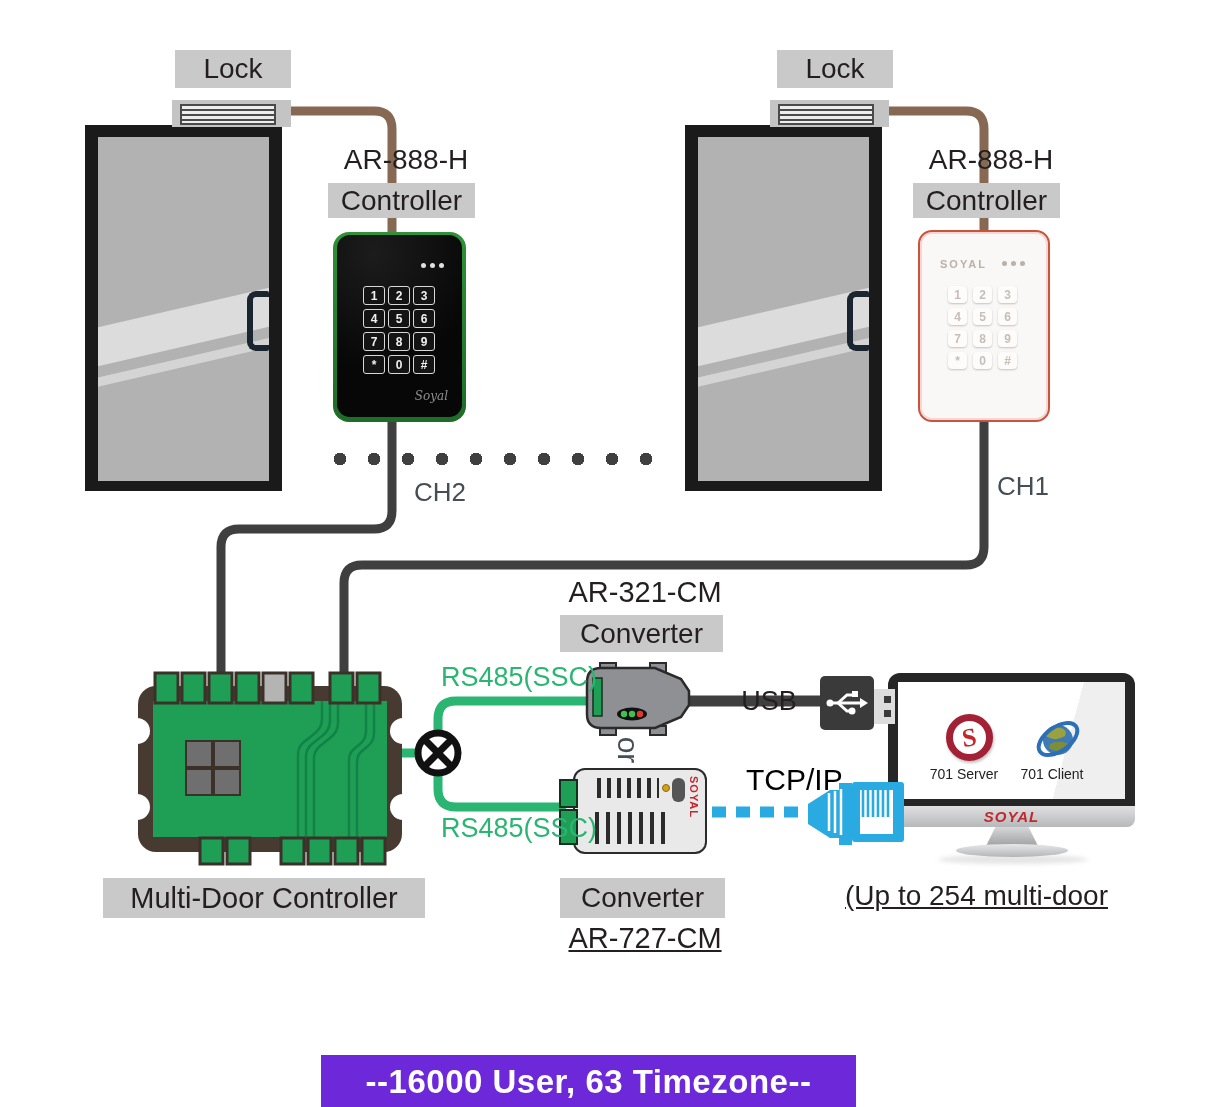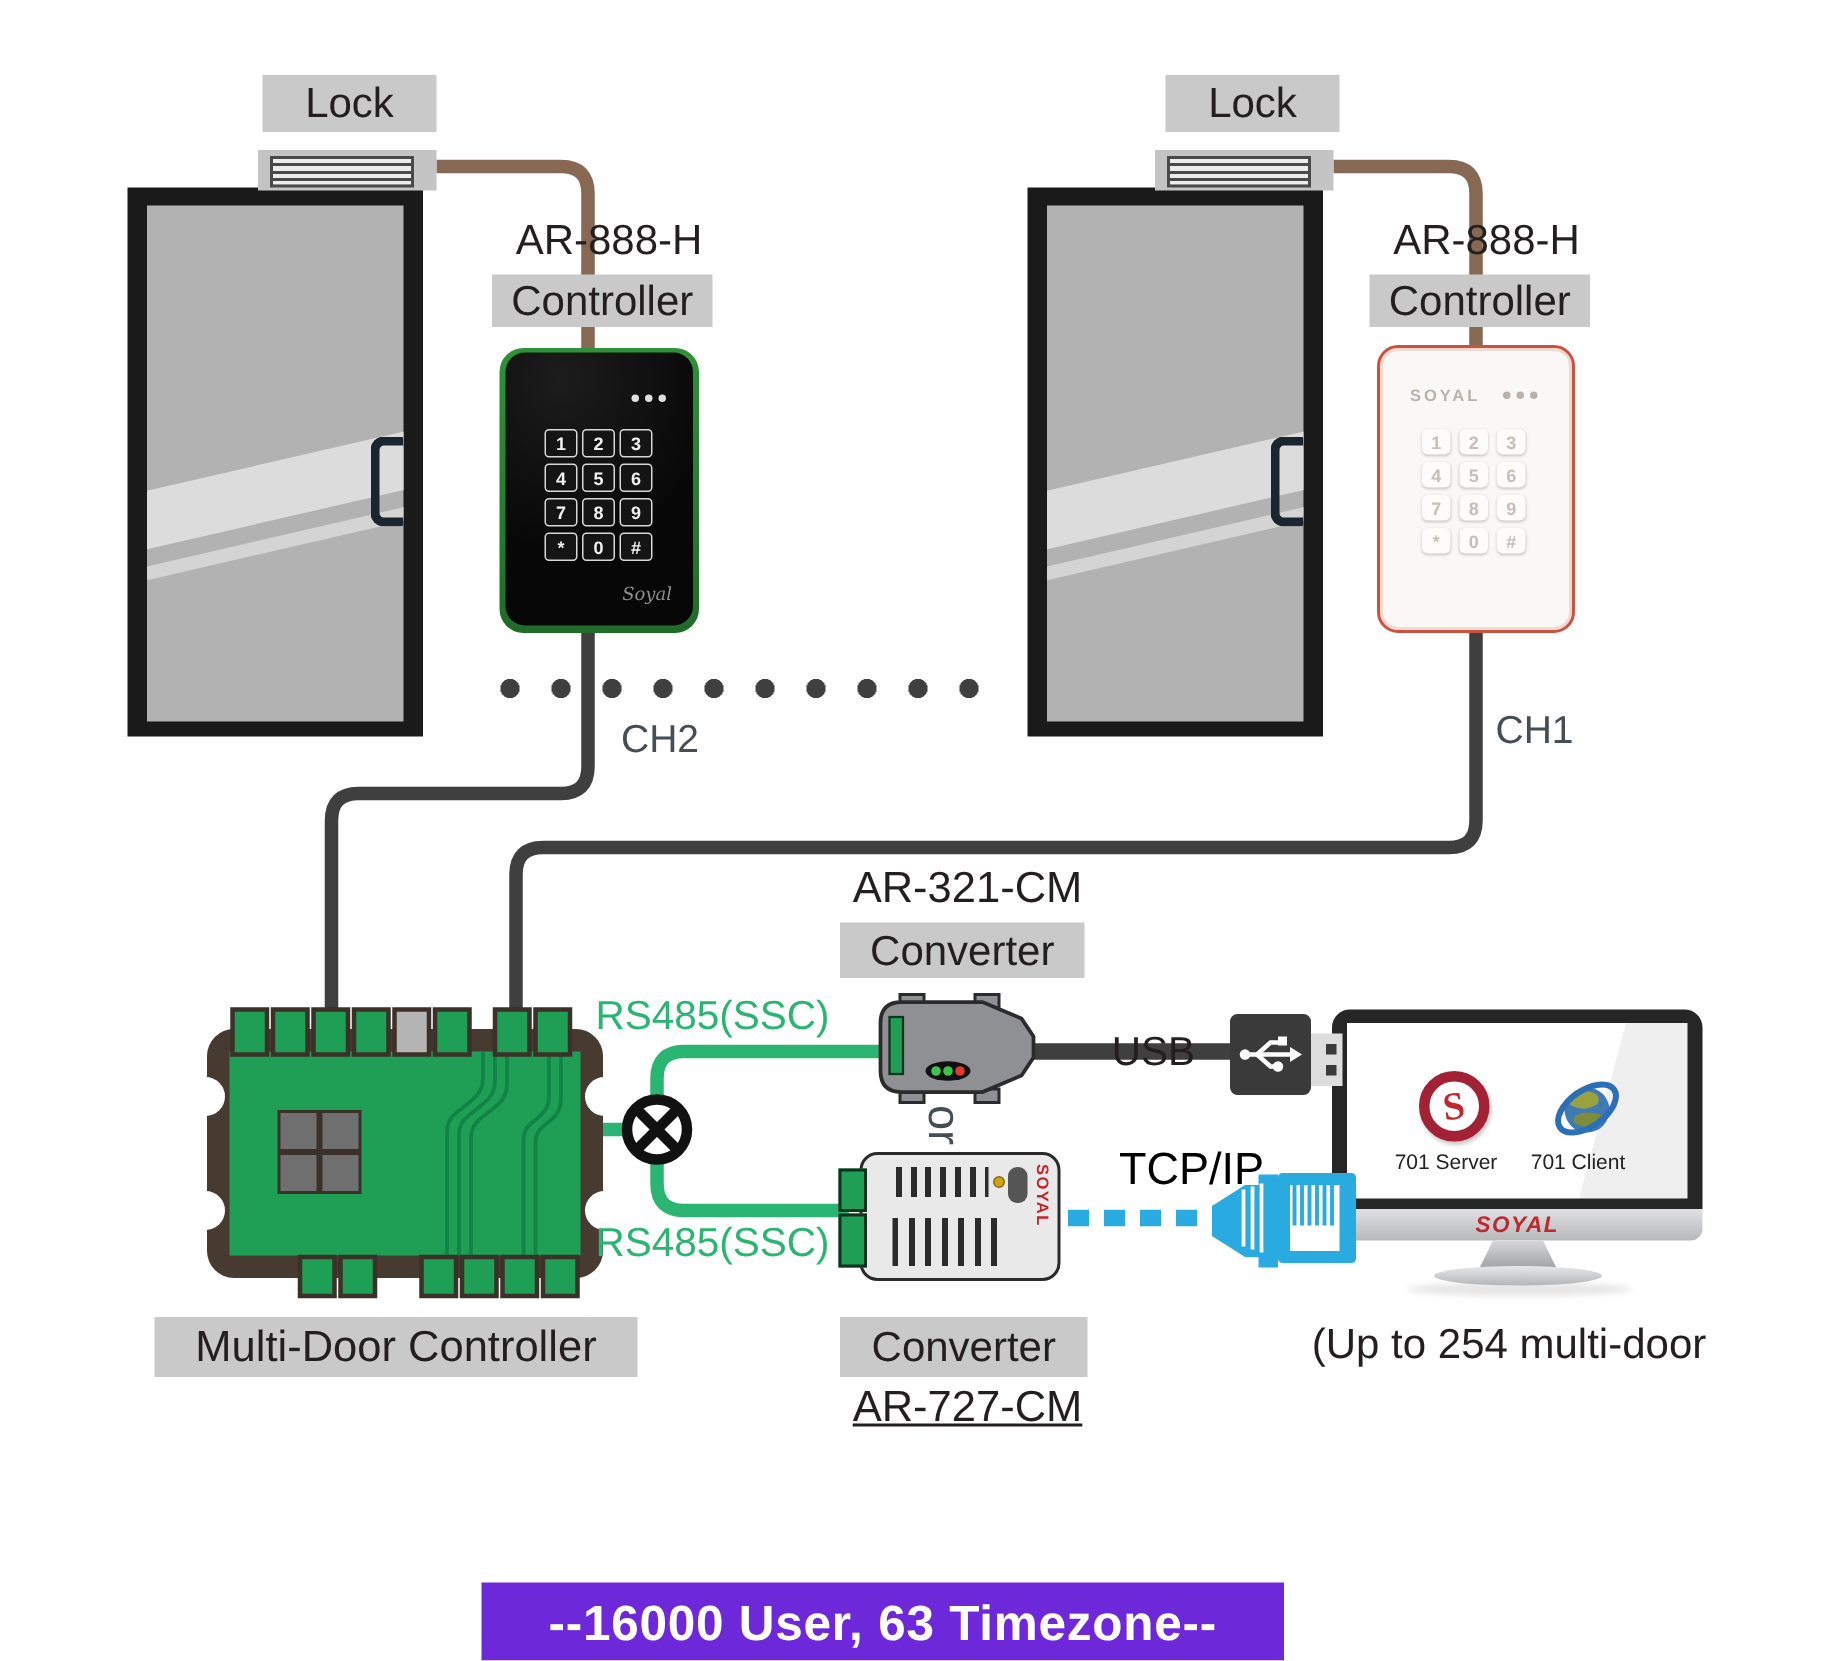--- a/index.html
+++ b/index.html
@@ -8,21 +8,21 @@
   .abs{position:absolute;}
   
   #wires{position:absolute;left:0;top:0;z-index:1;}
   .device{z-index:2;}
   .lbl{z-index:5;}
   .overlay{z-index:4;}
   
   .graybox{background:#c9c9c9;display:flex;align-items:center;justify-content:center;
            font-size:28px;color:#231f20;}
   .plain{display:flex;align-items:center;justify-content:center;font-size:28px;color:#231f20;}
-  .green-t{color:#2bb573;font-size:27px;}
+  .green-t{color:#2bb573;font-size:27px;margin-left:44px;}
   .blue-t{color:#000000;font-size:30px;margin-left:40px;}
   .ch-t{color:#454d55;font-size:26px;}
   
   .door{background:#1a1a1a;}
   .glass{position:absolute;left:13px;top:12px;right:13px;bottom:10px;background:#b2b2b2;overflow:hidden;}
   .stripe1{position:absolute;left:-30px;top:170px;width:140%;height:38px;background:#dcdcdc;transform:rotate(-13deg);}
   .stripe2{position:absolute;left:-30px;top:220px;width:140%;height:9px;background:#d4d4d4;transform:rotate(-13deg);}
   .handle{position:absolute;width:16px;height:48px;border-left:6px solid #1b2530;
           border-top:6px solid #1b2530;border-bottom:6px solid #1b2530;border-radius:9px 2px 2px 9px;z-index:3;}
   
@@ -74,21 +74,21 @@
   .neck{background:linear-gradient(#d7d7d9,#9fa1a3);clip-path:polygon(18% 0,82% 0,100% 100%,0 100%);}
   .mbase{background:linear-gradient(#e8e8ea,#b3b5b7);border-radius:50%;}
   .mshadow{background:rgba(0,0,0,.10);border-radius:50%;filter:blur(2px);}
   .sicon{border:7px solid #a32134;background:#fff;border-radius:50%;display:flex;align-items:center;justify-content:center;
          box-shadow:1px 2px 3px rgba(0,0,0,.25);}
   .sicon span{color:#c1272d;font-weight:bold;font-size:26px;transform:rotate(-8deg);font-family:"Liberation Serif",serif;}
   .iconlbl{position:absolute;font-size:14px;color:#222;text-align:center;}
   
   .banner{background:#6d28d9;color:#fff;font-weight:bold;font-size:33px;
           display:flex;align-items:center;justify-content:center;letter-spacing:.5px;margin-top:24px;}
-  .note{font-size:28px;color:#231f20;text-align:center;}
+  .note{font-size:28px;color:#231f20;text-decoration:underline;}
 </style>
 </head>
 <body>
 
 <div id="canvas">
 
   <svg id="wires" width="1214" height="1107" viewBox="0 0 1214 1107">
 
     <path d="M291,111 H374 Q392,111 392,129 V236" stroke="#876853" stroke-width="9" fill="none"></path>
     <path d="M889,111 H966 Q984,111 984,129 V233" stroke="#876853" stroke-width="9" fill="none"></path>

